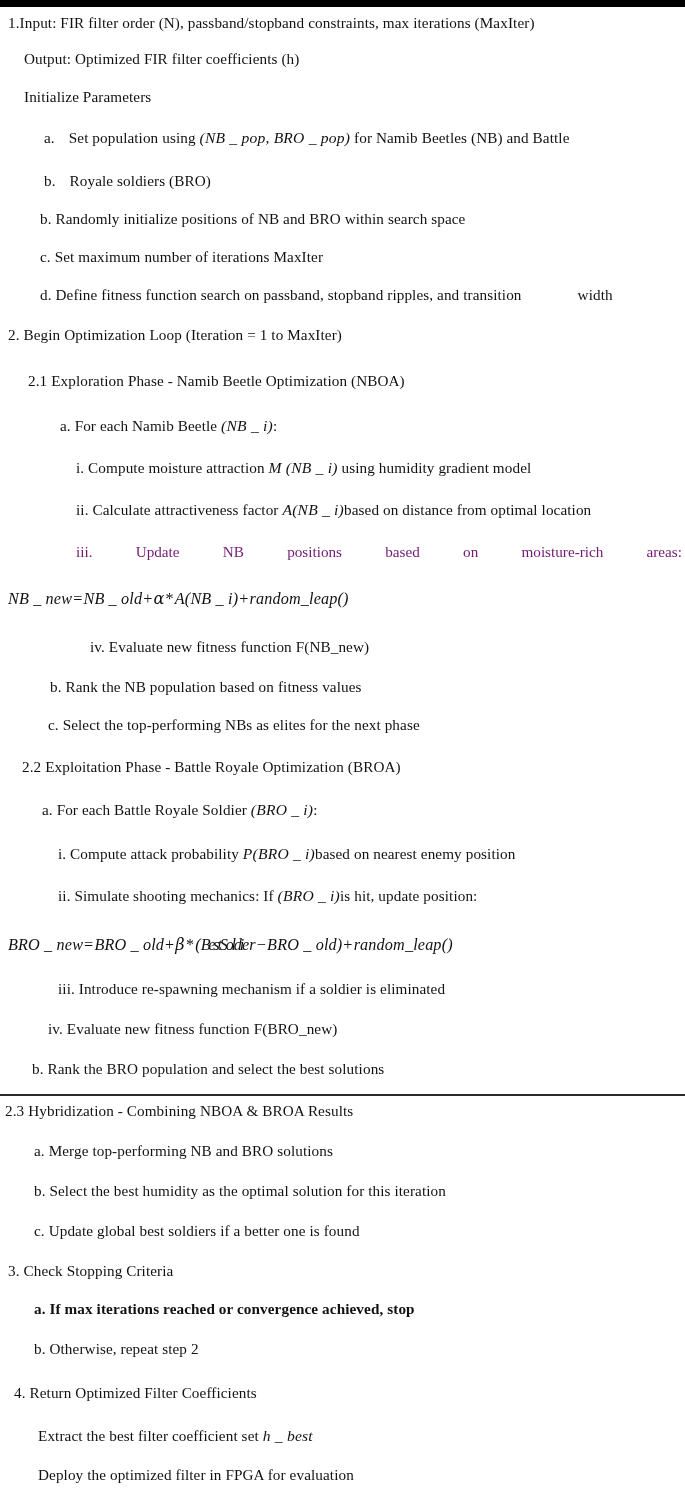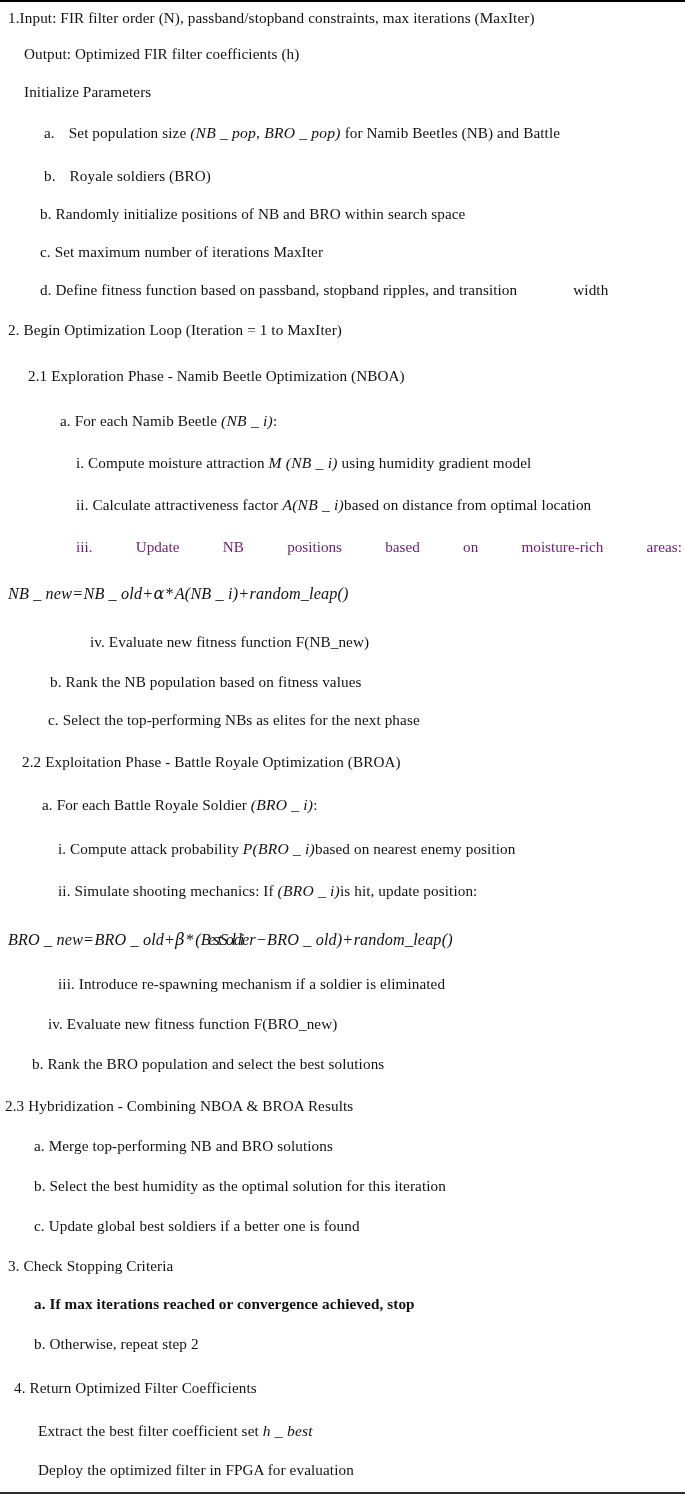--- a/index.html
+++ b/index.html
@@ -10,23 +10,23 @@
   body {
     width: 685px;
     height: 1494px;
     font-family: "Liberation Serif", "DejaVu Serif", serif;
     color: #000000;
     overflow: hidden;
   }
   #algorithm-box {
     position: relative;
     width: 685px;
-    height: 1494px;
+    height: 1096px;
     box-sizing: border-box;
-    border-top: 2px solid #000000;
+    border-top: 7px solid #000000;
     border-bottom: 2px solid #2a2a2a;
     background: #ffffff;
   }
   .line {
     position: absolute;
     font-size: 15.2px;
     line-height: 1.1;
     white-space: nowrap;
     letter-spacing: 0.1px;
     color: #111111;
@@ -56,35 +56,35 @@
 
 <div id="algorithm-box">
 
   <div class="line" style="left:8px; top:8px;">1.Input: FIR filter order (N), passband/stopband constraints, max iterations (MaxIter)</div>
 
   <div class="line" style="left:24px; top:44px;">Output: Optimized FIR filter coefficients (h)</div>
 
   <div class="line" style="left:24px; top:82px;">Initialize Parameters</div>
 
   <div class="line" style="left:44px; top:122px;">
-    <span>a.</span><span class="hang-gap"></span><span>Set population size</span>
+    <span>a.</span><span class="hang-gap"></span><span>Set population using</span>
     <span class="math">(NB _ pop, BRO _ pop)</span>
     <span>for Namib Beetles (NB) and Battle</span>
   </div>
 
   <div class="line" style="left:44px; top:166px;">
     <span>b.</span><span class="hang-gap"></span><span>Royale soldiers (BRO)</span>
   </div>
 
   <div class="line" style="left:40px; top:204px;">b. Randomly initialize positions of NB and BRO within search space</div>
 
   <div class="line" style="left:40px; top:242px;">c. Set maximum number of iterations MaxIter</div>
 
   <div class="line" style="left:40px; top:280px;">
-    <span>d. Define fitness function based on passband, stopband ripples, and transition</span><span class="gap-wide"></span><span>width</span>
+    <span>d. Define fitness function search on passband, stopband ripples, and transition</span><span class="gap-wide"></span><span>width</span>
   </div>
 
   <div class="line" style="left:8px; top:320px;">2. Begin Optimization Loop (Iteration = 1 to MaxIter)</div>
 
   <div class="line" style="left:28px; top:366px;">2.1 Exploration Phase - Namib Beetle Optimization (NBOA)</div>
 
   <div class="line" style="left:60px; top:410px;">
     <span>a. For each Namib Beetle</span>
     <span class="math">(NB _ i)</span><span>:</span>
   </div>

